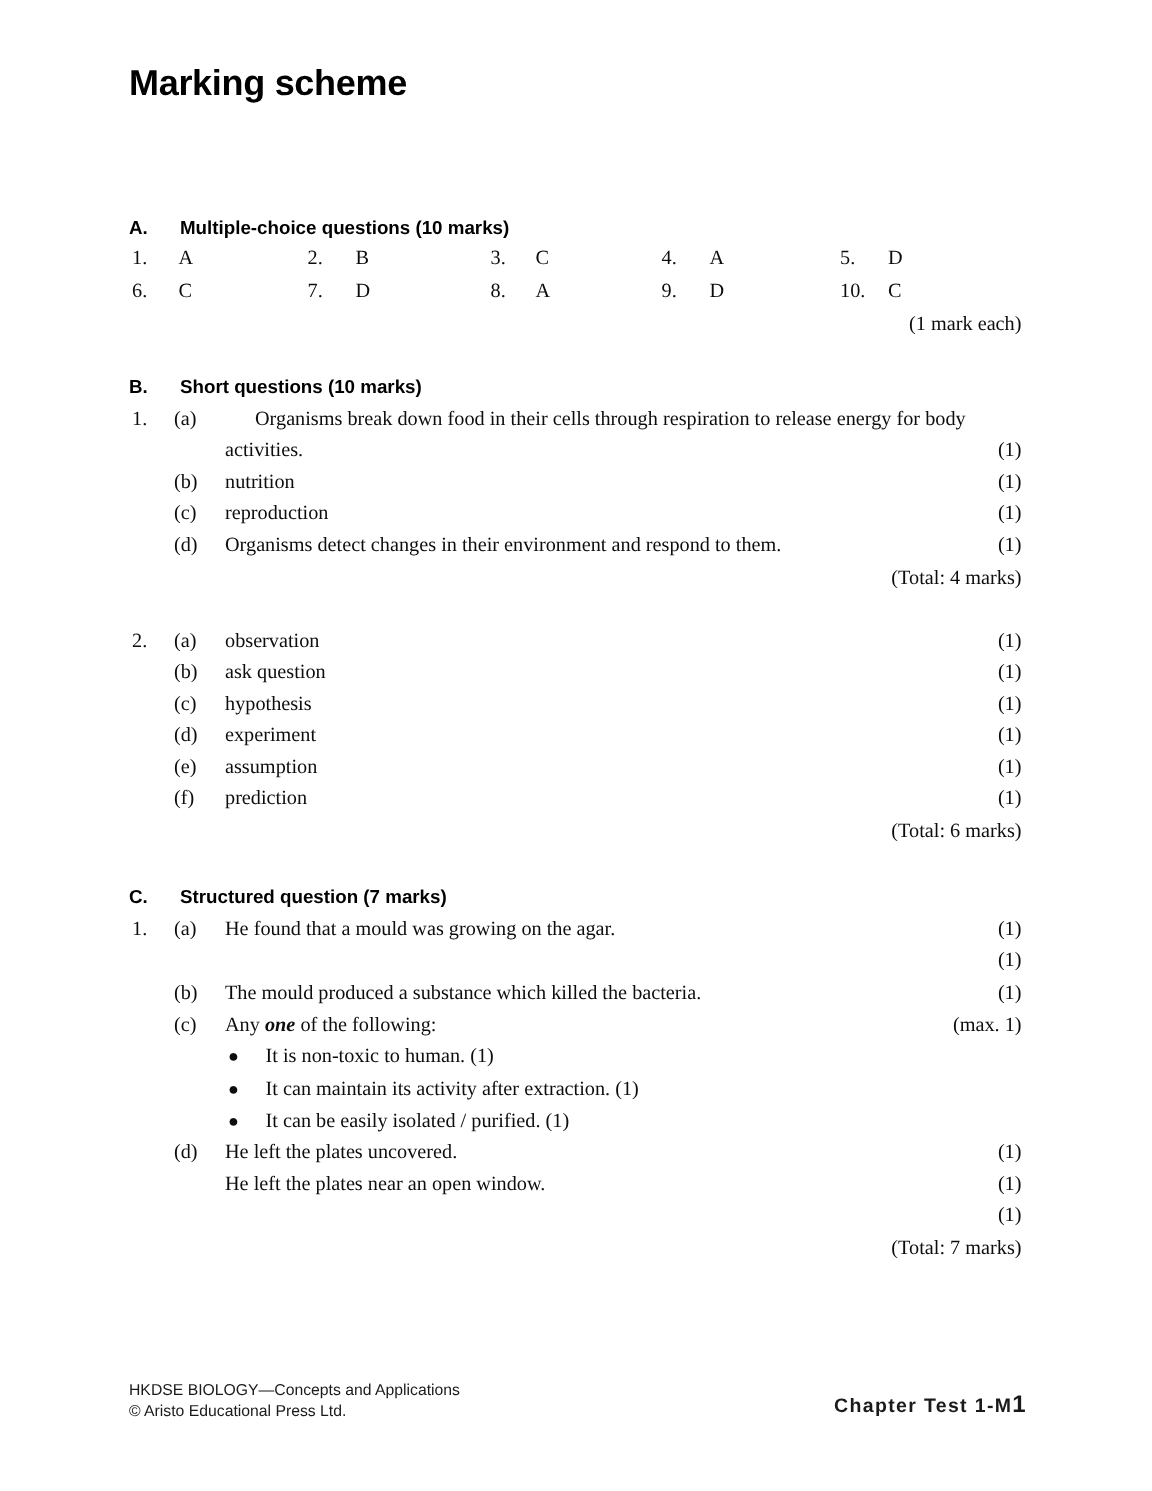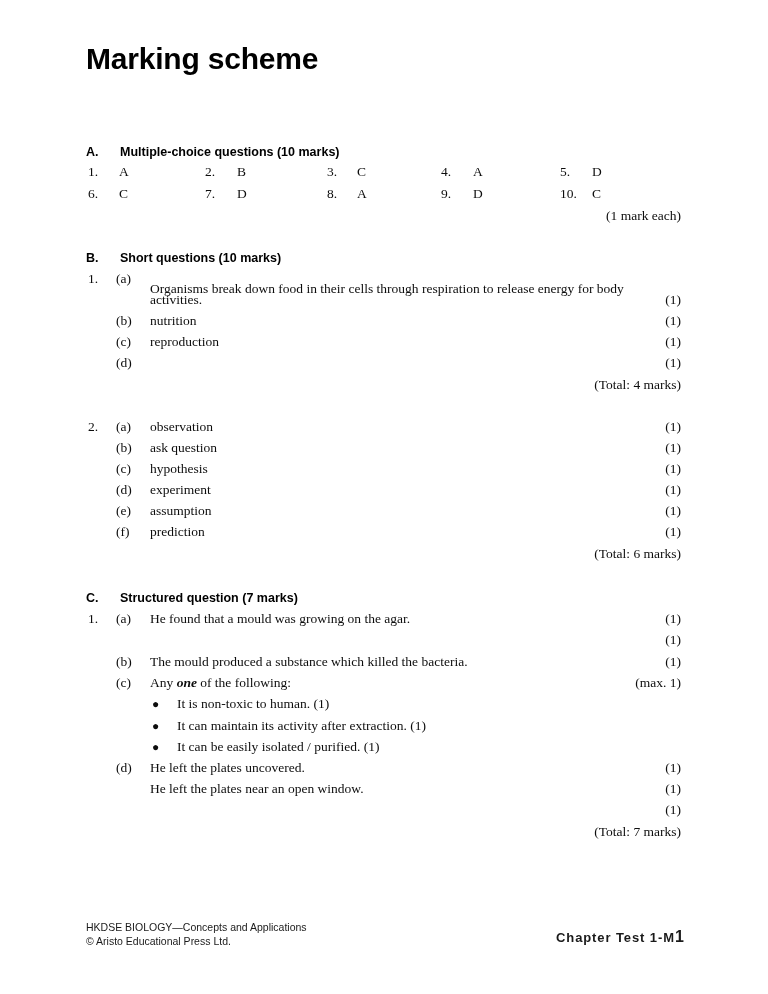--- a/index.html
+++ b/index.html
@@ -22,21 +22,21 @@
     height: 994px;
   }
 
   
   .doc-title {
     position: absolute;
     left: 86px;
     top: 42px;
     font-family: "Liberation Sans", "DejaVu Sans", sans-serif;
     font-weight: bold;
-    font-size: 30px;
+    font-size: 24px;
     letter-spacing: -0.2px;
     color: #000;
   }
   .chapter-line {
     position: absolute;
     left: 86px;
     top: 93px;
     height: 26px;
     white-space: nowrap;
   }
@@ -162,33 +162,34 @@
 
   <div class="marks" style="top:208px;">(1 mark each)</div>
 
   <div class="section-head" style="top:251px; left:86px;">
     <span class="sec-letter">B.</span><span>Short questions (10 marks)</span>
   </div>
 
   <div class="t num-col" style="top:271px;">1.</div>
 
   <div class="t let-col" style="top:271px;">(a)</div>
-  <div class="t body-col" style="top:281px;">Organisms break down food in their cells through respiration to release energy for body</div>
+  <div class="t body-col" style="top:271px;margin-left:20px;">Organisms break down food in their cells through respiration to release energy for body</div>
   <div class="t body-col" style="top:292px;">activities.</div>
   <div class="marks" style="top:292px;">(1)</div>
 
   <div class="t let-col" style="top:313px;">(b)</div>
   <div class="t body-col" style="top:313px;">nutrition</div>
   <div class="marks" style="top:313px;">(1)</div>
 
   <div class="t let-col" style="top:334px;">(c)</div>
   <div class="t body-col" style="top:334px;">reproduction</div>
   <div class="marks" style="top:334px;">(1)</div>
 
   <div class="t let-col" style="top:355px;">(d)</div>
+  <div class="t body-col" style="top:355px;">Organisms detect changes in their environment and respond to them.</div>
   <div class="marks" style="top:355px;">(1)</div>
 
   <div class="marks" style="top:377px;">(Total: 4 marks)</div>
 
   <div class="t num-col" style="top:419px;">2.</div>
 
   <div class="t let-col" style="top:419px;">(a)</div>
   <div class="t body-col" style="top:419px;">observation</div>
   <div class="marks" style="top:419px;">(1)</div>
 

